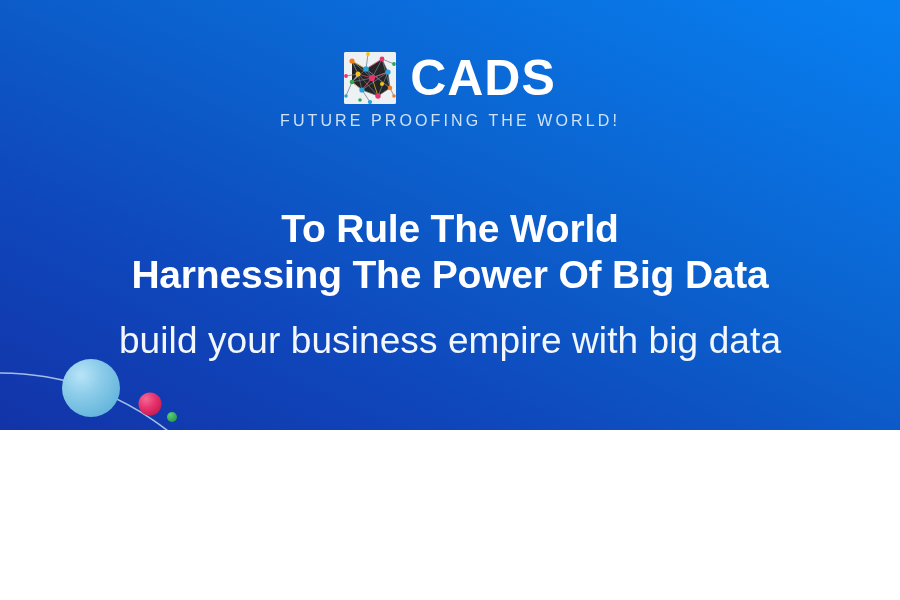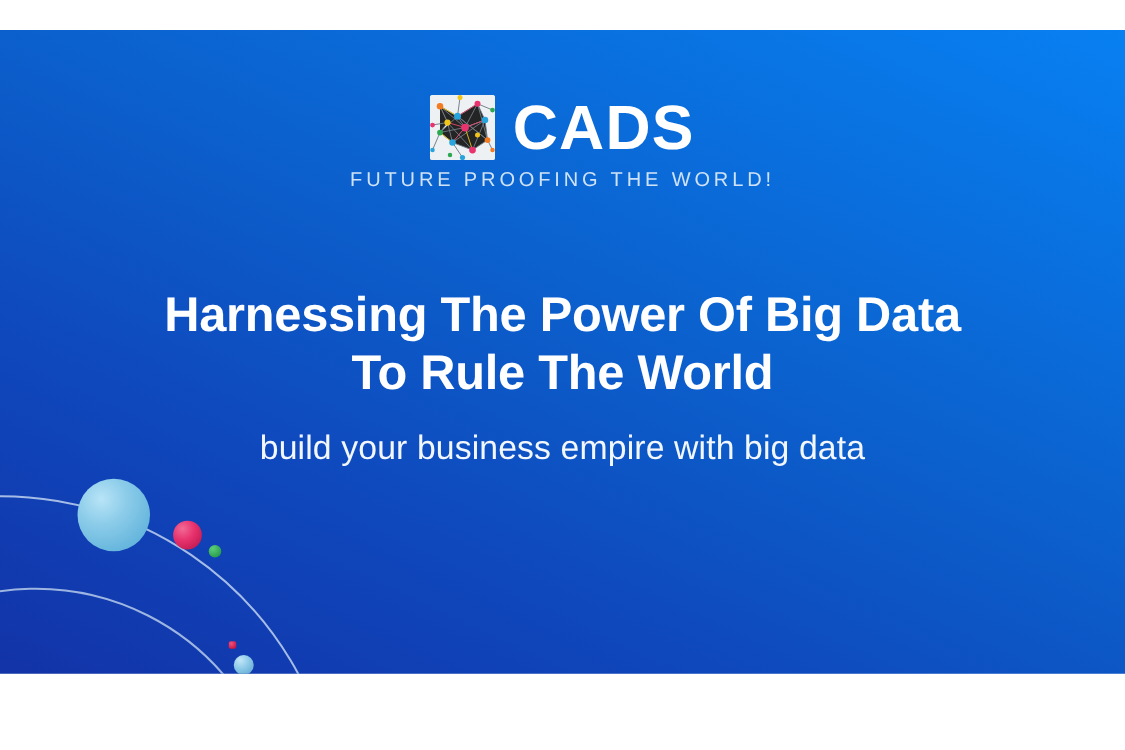--- a/index.html
+++ b/index.html
@@ -9,28 +9,27 @@
   body {
     width: 900px;
     height: 600px;
     overflow: hidden;
     font-family: "Liberation Sans", sans-serif;
   }
 
   .slide {
     position: relative;
     width: 900px;
-    height: 515px;
+    height: 430px;
     overflow: hidden;
     background: linear-gradient(25deg,
                 #1333A8 0%,
                 #0F47BC 28%,
                 #0B62CE 58%,
                 #0880F2 100%);
-    margin-top: 24px;
   }
 
   
   .orbits {
     position: absolute;
     left: 0;
     top: 0;
     width: 900px;
     height: 600px;
     pointer-events: none;
@@ -94,21 +93,21 @@
   }
 
   
   .subtitle {
     position: absolute;
     left: 0;
     top: 317px;
     width: 900px;
     text-align: center;
     color: #f2f7fd;
-    font-size: 27px;
+    font-size: 37px;
     font-weight: 300;
     line-height: 1.3;
     letter-spacing: 0.1px;
   }
 </style>
 </head>
 <body>
 
 <div class="slide">
 
@@ -204,19 +203,19 @@
         </g>
       </svg>
 
       <span class="logo-word">CADS</span>
     </div>
 
     <div class="logo-tagline">FUTURE PROOFING THE WORLD!</div>
   </div>
 
   <h1 class="headline">
+    <span class="line">To Rule The World</span>
     <span class="line">Harnessing The Power Of Big Data</span>
-    <span class="line">To Rule The World</span>
   </h1>
 
   <div class="subtitle">build your business empire with big data</div>
 
 </div>
 
 </body></html>

